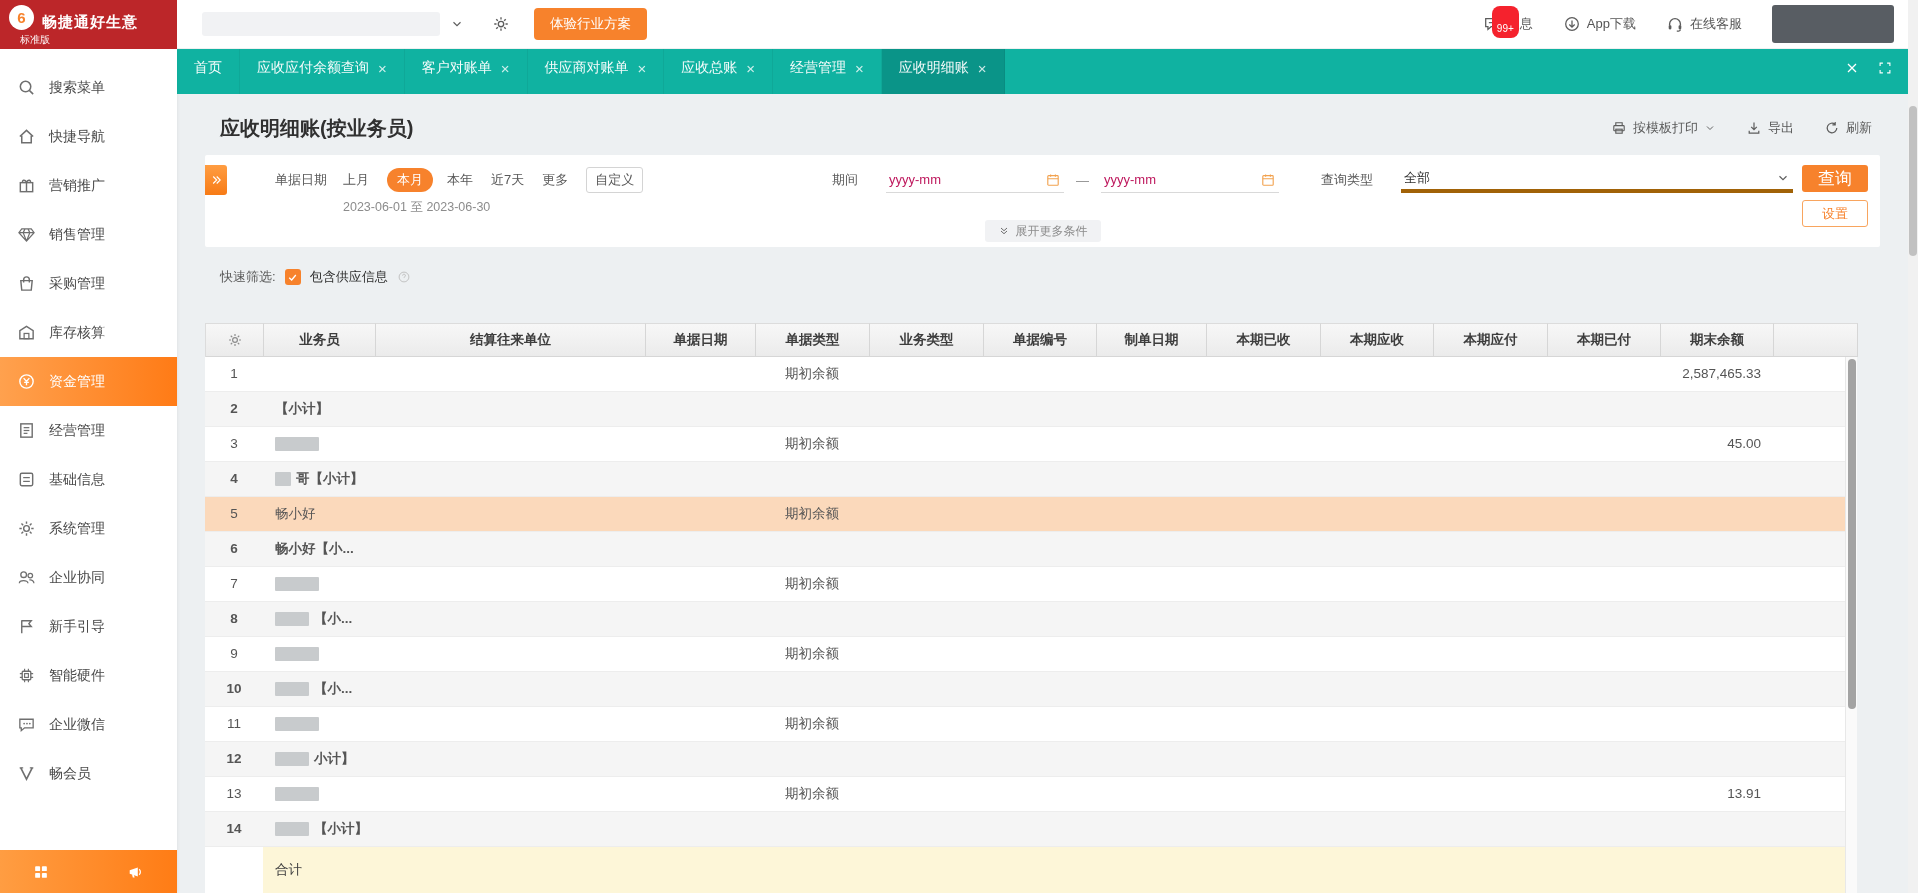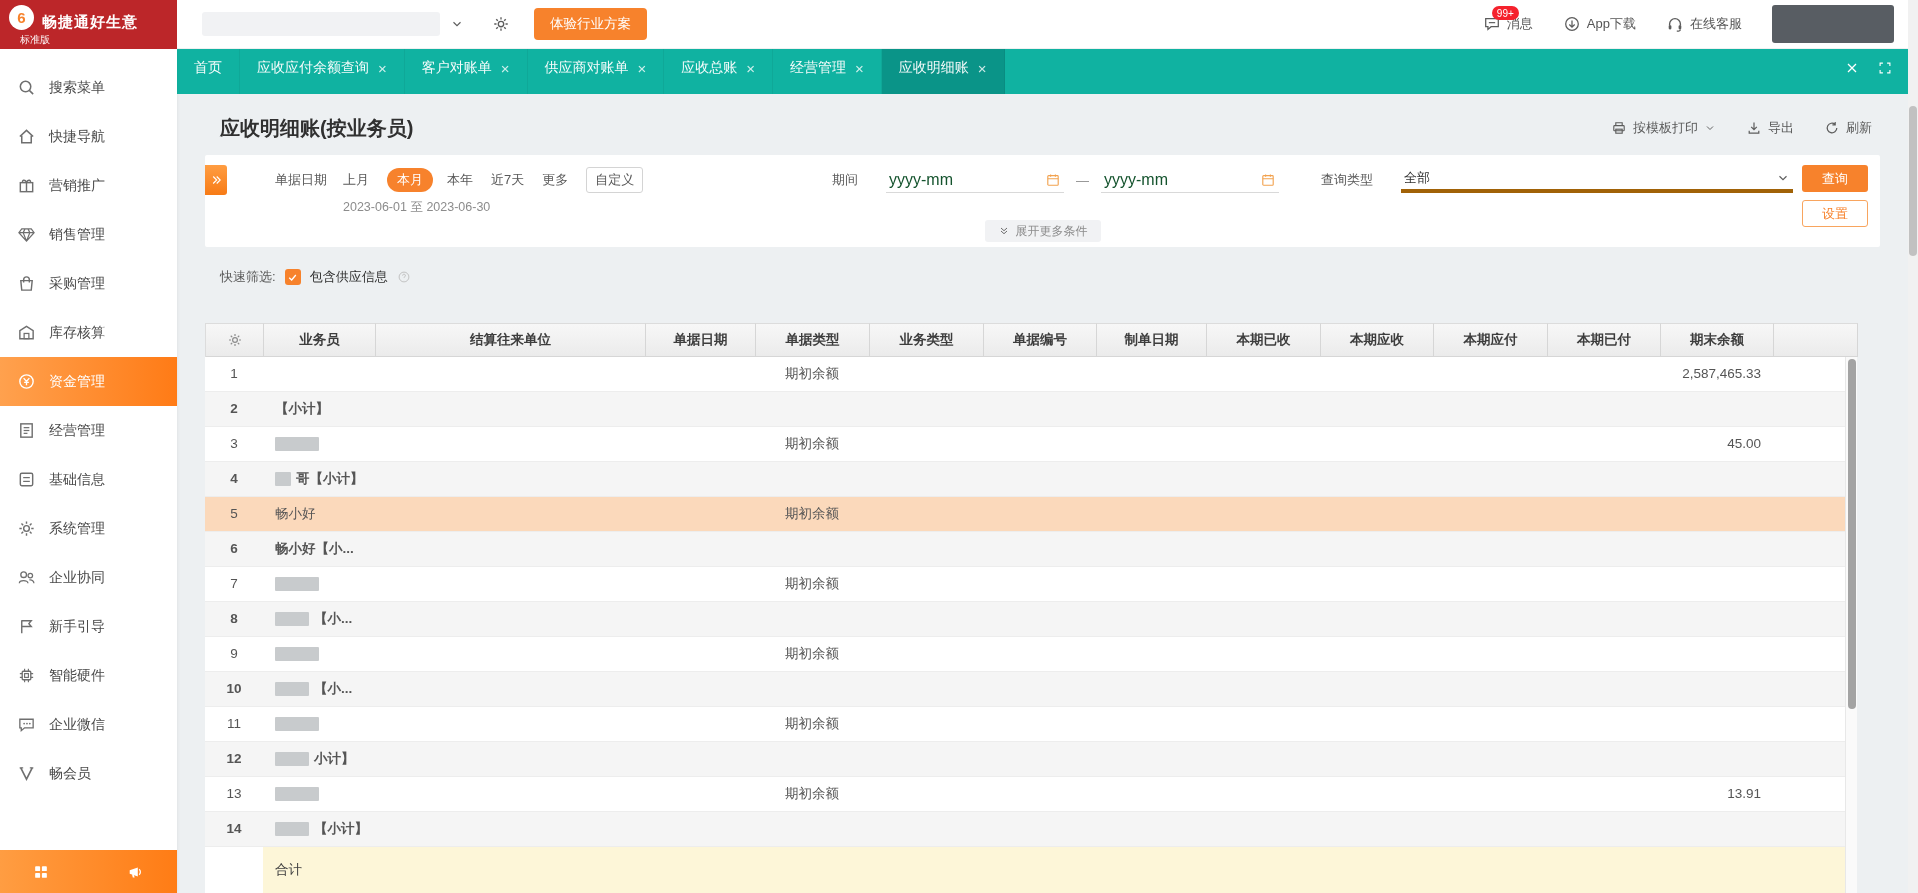--- a/index.html
+++ b/index.html
@@ -15,21 +15,21 @@
 
   
   .topbar { position:absolute; left:177px; top:0; width:1731px; height:49px; background:#fff; display:flex; align-items:center; padding-left:25px; border-bottom:1px solid #f0f0f0; z-index:2; }
   .ws-box { display:flex; align-items:center; gap:10px; cursor:pointer; }
   .ws-redact { width:238px; height:24px; background:#f1f2f4; border-radius:3px; }
   .tb-gear { margin-left:28px; cursor:pointer; }
   .try-btn { margin-left:24px; height:32px; padding:0 16px; background:#f7822c; border:none; border-radius:4px; color:#fff; font-size:13.5px; cursor:pointer; font-family:inherit; }
   .tb-right { margin-left:auto; display:flex; align-items:center; gap:30px; padding-right:14px; }
   .tb-item { position:relative; display:flex; align-items:center; gap:6px; cursor:pointer; }
   .tb-label { font-size:13px; color:#555; }
-  .badge { position:absolute; top:-9px; left:9px; background:#f5222d; color:#fff; font-size:10px; height:14px; line-height:14px; padding:1px 5px; border-radius:8px; white-space:nowrap; }
+  .badge { position:absolute; top:-9px; left:9px; background:#f5222d; color:#fff; font-size:10px; height:14px; line-height:14px; padding:16px 5px; border-radius:8px; white-space:nowrap; }
   .tb-redact { width:122px; height:38px; background:#585d63; border-radius:3px; }
 
   
   .brand { position:absolute; left:0; top:0; width:177px; height:49px; background:#bc2629; z-index:3; }
   .logo { position:absolute; left:9px; top:5px; width:25px; height:25px; background:#fff; color:#f7822c; border-radius:50%; font-size:15px; font-weight:700; display:flex; align-items:center; justify-content:center; }
   .brand-name { position:absolute; left:42px; top:13px; color:#fff; font-size:15px; font-weight:700; letter-spacing:1px; white-space:nowrap; }
   .brand-edition { position:absolute; left:20px; top:33px; color:#fff; font-size:10px; opacity:.95; }
 
   
   .tabbar { position:absolute; left:177px; top:42px; width:1731px; height:52px; background:#10b2a1; display:flex; align-items:stretch; z-index:1; }
@@ -61,26 +61,26 @@
   .fg { position:absolute; display:flex; align-items:center; height:26px; }
   .fg-date { left:70px; top:12px; }
   .flabel { font-size:13px; color:#595959; margin-right:16px; white-space:nowrap; }
   .date-opts { display:flex; align-items:center;text-align:right; }
   .date-opt { font-size:13px; color:#595959; margin-right:18px; cursor:pointer; white-space:nowrap; }
   .date-opt.selected { background:#f7822c; color:#fff; padding:3px 10px; border-radius:12px; margin-right:14px; }
   .date-opt.boxed { border:1px solid #d4d4d4; padding:3px 8px; border-radius:3px; margin-right:0; }
   .date-range { position:absolute; left:138px; top:44px; font-size:12.5px; color:#8c8c8c; }
   .fg-period { left:627px; top:12px; }
   .uinput { display:flex; align-items:center; justify-content:space-between; width:178px; height:26px; border-bottom:1px solid #d9d9d9; padding:0 3px; margin-left:12px; cursor:text; }
-  .uinput .ph { font-size:16px; color:#14532d; }
+  .uinput .ph { font-size:13px; color:#be185d; }
   .dash { color:#8c8c8c; margin-left:12px; font-size:13px; }
   .fg-type { left:1116px; top:12px; }
   .uselect { display:flex; align-items:center; justify-content:space-between; width:392px; height:26px; border-bottom:4px solid #a16207; padding:0 3px; margin-left:12px; cursor:pointer; }
   .uselect .val { font-size:13px; color:#303030; }
-  .btn-search { position:absolute; right:12px; top:10px; width:66px; height:27px; background:#f7822c; border:none; border-radius:3px; color:#fff; font-size:13px; cursor:pointer; font-family:inherit; }
+  .btn-search { position:absolute; right:12px; top:10px; width:66px; height:27px; background:#f7822c; border:none; border-radius:3px; color:#fff; font-size:17px; cursor:pointer; font-family:inherit; }
   .btn-settings { position:absolute; right:12px; top:45px; width:66px; height:27px; background:#fff; border:1px solid #f8a55f; border-radius:3px; color:#f7822c; font-size:13px; cursor:pointer; font-family:inherit; }
   .expand-more { position:absolute; left:50%; bottom:5px; transform:translateX(-50%); height:22px; display:flex; align-items:center; gap:6px; background:#f1f2f4; border-radius:3px; padding:0 13px; font-size:12px; color:#8c8c8c; cursor:pointer; white-space:nowrap; }
 
   
   .quick-row { margin:16px 28px 0 43px; height:28px; display:flex; align-items:center; gap:9px; }
   .q-label { font-size:13px; color:#595959; }
   .checkbox { width:16px; height:16px; border-radius:3px; background:#f7822c; display:flex; align-items:center; justify-content:center; cursor:pointer; }
   .checkbox .icon12 { width:11px; height:11px; }
   .q-text { font-size:13px; color:#303030; }
 

